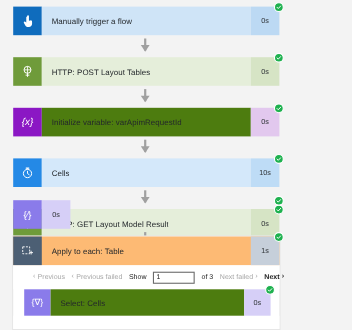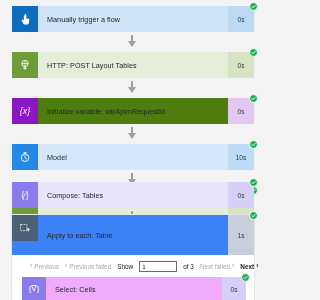--- a/index.html
+++ b/index.html
@@ -108,22 +108,22 @@
     top: 215px;
     width: 242px;
     background: #ffffff;
     box-shadow: 0 0 0 1px #e6e6e6;
     box-sizing: border-box;
   }
   .scope-header {
     position: relative;
     display: flex;
     align-items: stretch;
-    height: 40px;
-    background: #3b82f6;
+    height: 26px;
+    background: #fdba74;
   }
   .scope-header .card-icon { background: #4c5f74; }
   .scope-header .card-dur { background: #c6cfda; }
 
   .pager {
     display: flex;
     align-items: center;
     height: 22px;
     padding: 0 8px 0 18px;
     gap: 6px;
@@ -232,21 +232,21 @@
   <div class="card" style="top:144px">
     <div class="card-icon" style="background:#2489e6">
       <svg width="12" height="12" viewBox="0 0 16 16" aria-hidden="true">
         <circle cx="8" cy="9" r="5" fill="none" stroke="#ffffff" stroke-width="1.2"></circle>
         <path d="M8 6.2V9l2 1.4" stroke="#ffffff" stroke-width="1.2" fill="none" stroke-linecap="round"></path>
         <path d="M6.4 2.4h3.2" stroke="#ffffff" stroke-width="1.4" stroke-linecap="round"></path>
         <path d="M8 2.6v1.3" stroke="#ffffff" stroke-width="1.4"></path>
       </svg>
     </div>
     <div class="card-body" style="background:#d4e8fa">
-      <span class="card-title">Model</span>
+      <span class="card-title">Cells</span>
     </div>
     <div class="card-dur" style="background:#bedcf6">10s</div>
     <div class="badge">
       <svg width="5" height="5" viewBox="0 0 10 10">
           <path d="M1.6 5.2 3.9 7.5 8.4 2.8" stroke="#ffffff" stroke-width="1.8" fill="none" stroke-linecap="round" stroke-linejoin="round"></path>
         </svg>
     </div>
   </div>
 
   <div class="arrow" style="top:173px;height:11px"></div>
@@ -278,23 +278,20 @@
 
 <div style="position:absolute;top:0;left:0;width:265px;height:300px;pointer-events:none">
   
 </div>
 
 <div style="position:absolute;top:0;left:0;width:265px;height:300px;">
 
   <div class="card" style="top:182px">
     <div class="card-icon" style="background:#8a7bea;font-size:8.5px">
       <span>{∕}</span>
-    </div>
-    <div class="card-body" style="background:#e8e4fb">
-      <span class="card-title">Compose: Tables</span>
     </div>
     <div class="card-dur" style="background:#d6cff7">0s</div>
     <div class="badge">
       <svg width="5" height="5" viewBox="0 0 10 10">
           <path d="M1.6 5.2 3.9 7.5 8.4 2.8" stroke="#ffffff" stroke-width="1.8" fill="none" stroke-linecap="round" stroke-linejoin="round"></path>
         </svg>
     </div>
   </div>
 
   <div class="arrow" style="top:211px;height:11px"></div>
@@ -337,21 +334,21 @@
       <span class="pg-link strong">
         <span>Next</span>
         <span class="chev">›</span>
       </span>
     </div>
 
     <div class="scope-child">
       <div class="card-icon" style="background:#8a7bea;font-size:8px">
         <span>{∇}</span>
       </div>
-      <div class="card-body" style="background:#f0abfc">
+      <div class="card-body" style="background:#4d7c0f">
         <span class="card-title">Select: Cells</span>
       </div>
       <div class="card-dur" style="background:#d6cff7;flex-basis:24px;width:24px">0s</div>
       <div class="badge" style="top:-4px;right:-4px">
         <svg width="5" height="5" viewBox="0 0 10 10">
             <path d="M1.6 5.2 3.9 7.5 8.4 2.8" stroke="#ffffff" stroke-width="1.8" fill="none" stroke-linecap="round" stroke-linejoin="round"></path>
           </svg>
       </div>
     </div>
 

